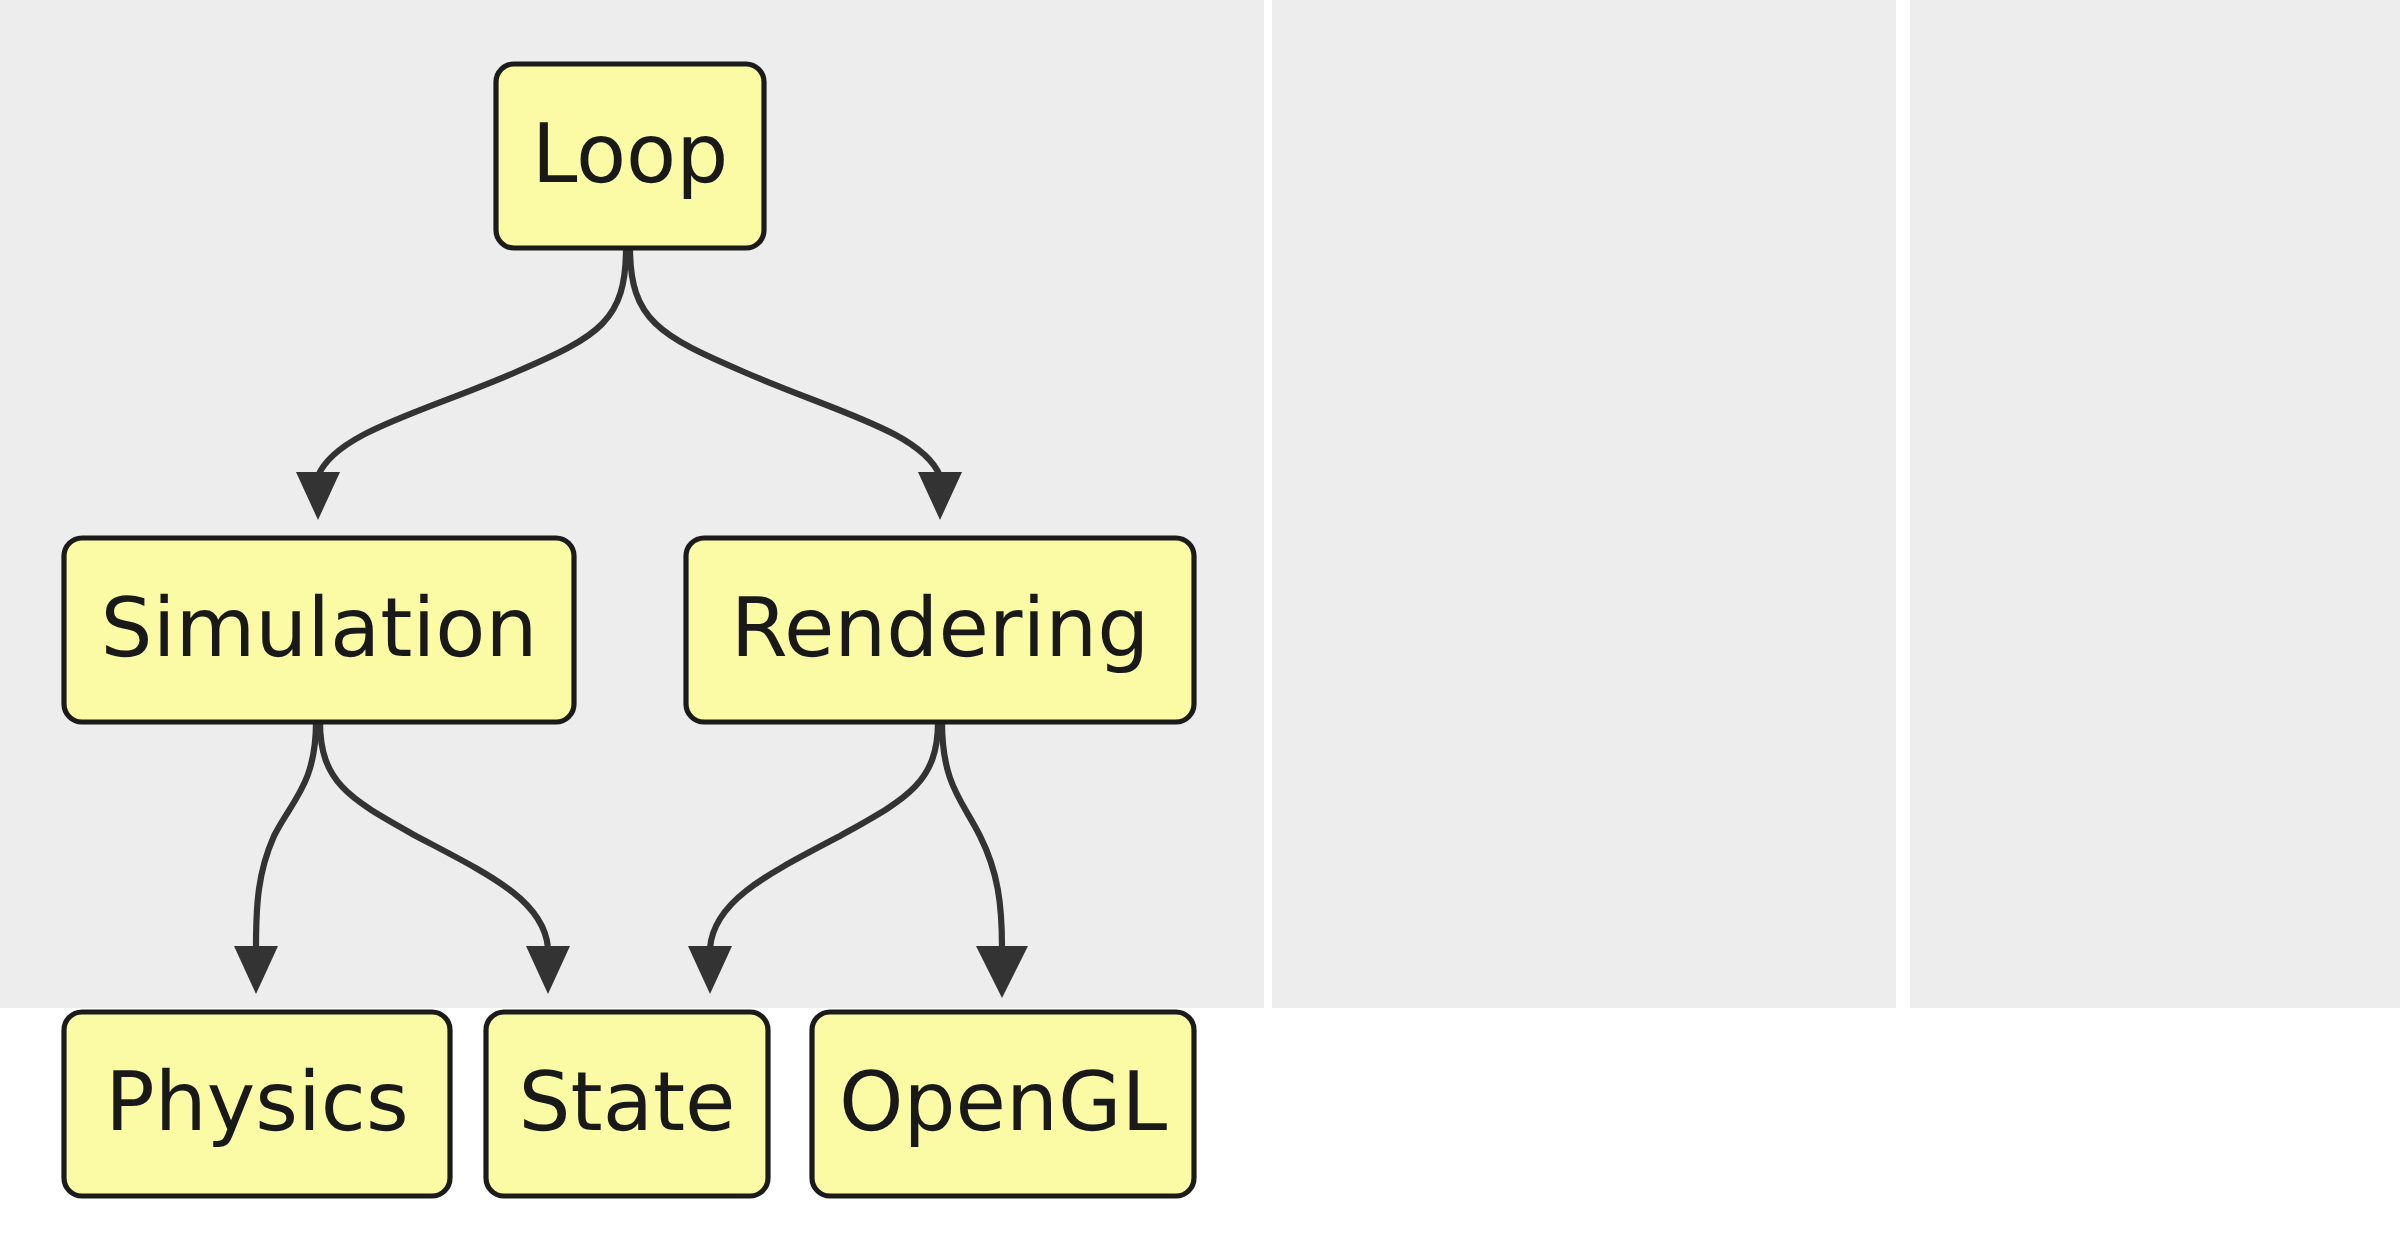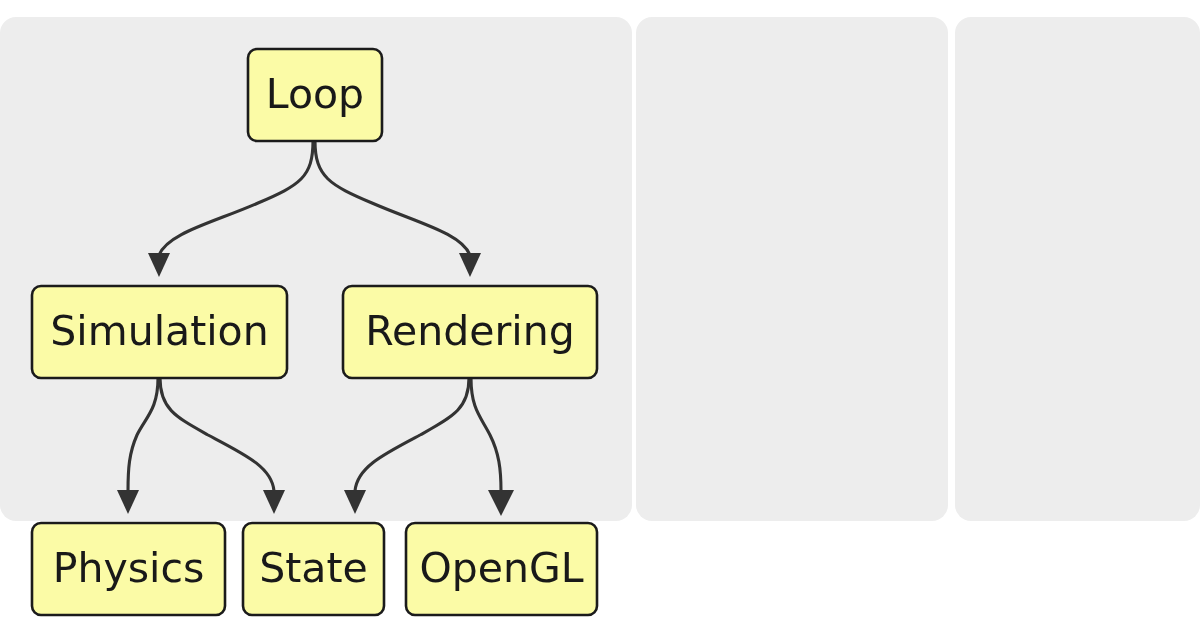--- a/index.html
+++ b/index.html
@@ -15,24 +15,23 @@
   }
   #page {
     position: relative;
     width: 1200px;
     height: 630px;
     background: #ffffff;
   }
   
   .panel {
     position: absolute;
-    top: 17px;
+    top: 0;
     height: 504px;
     background: #ededed;
-    border-radius: 16px;
   }
   #panel-diagram { left: 0;    width: 632px; }
   #panel-middle  { left: 636px; width: 312px; }
   #panel-right   { left: 955px; width: 245px; }
 
   .divider {
     position: absolute;
     top: 0;
     height: 630px;
     width: 4px;

